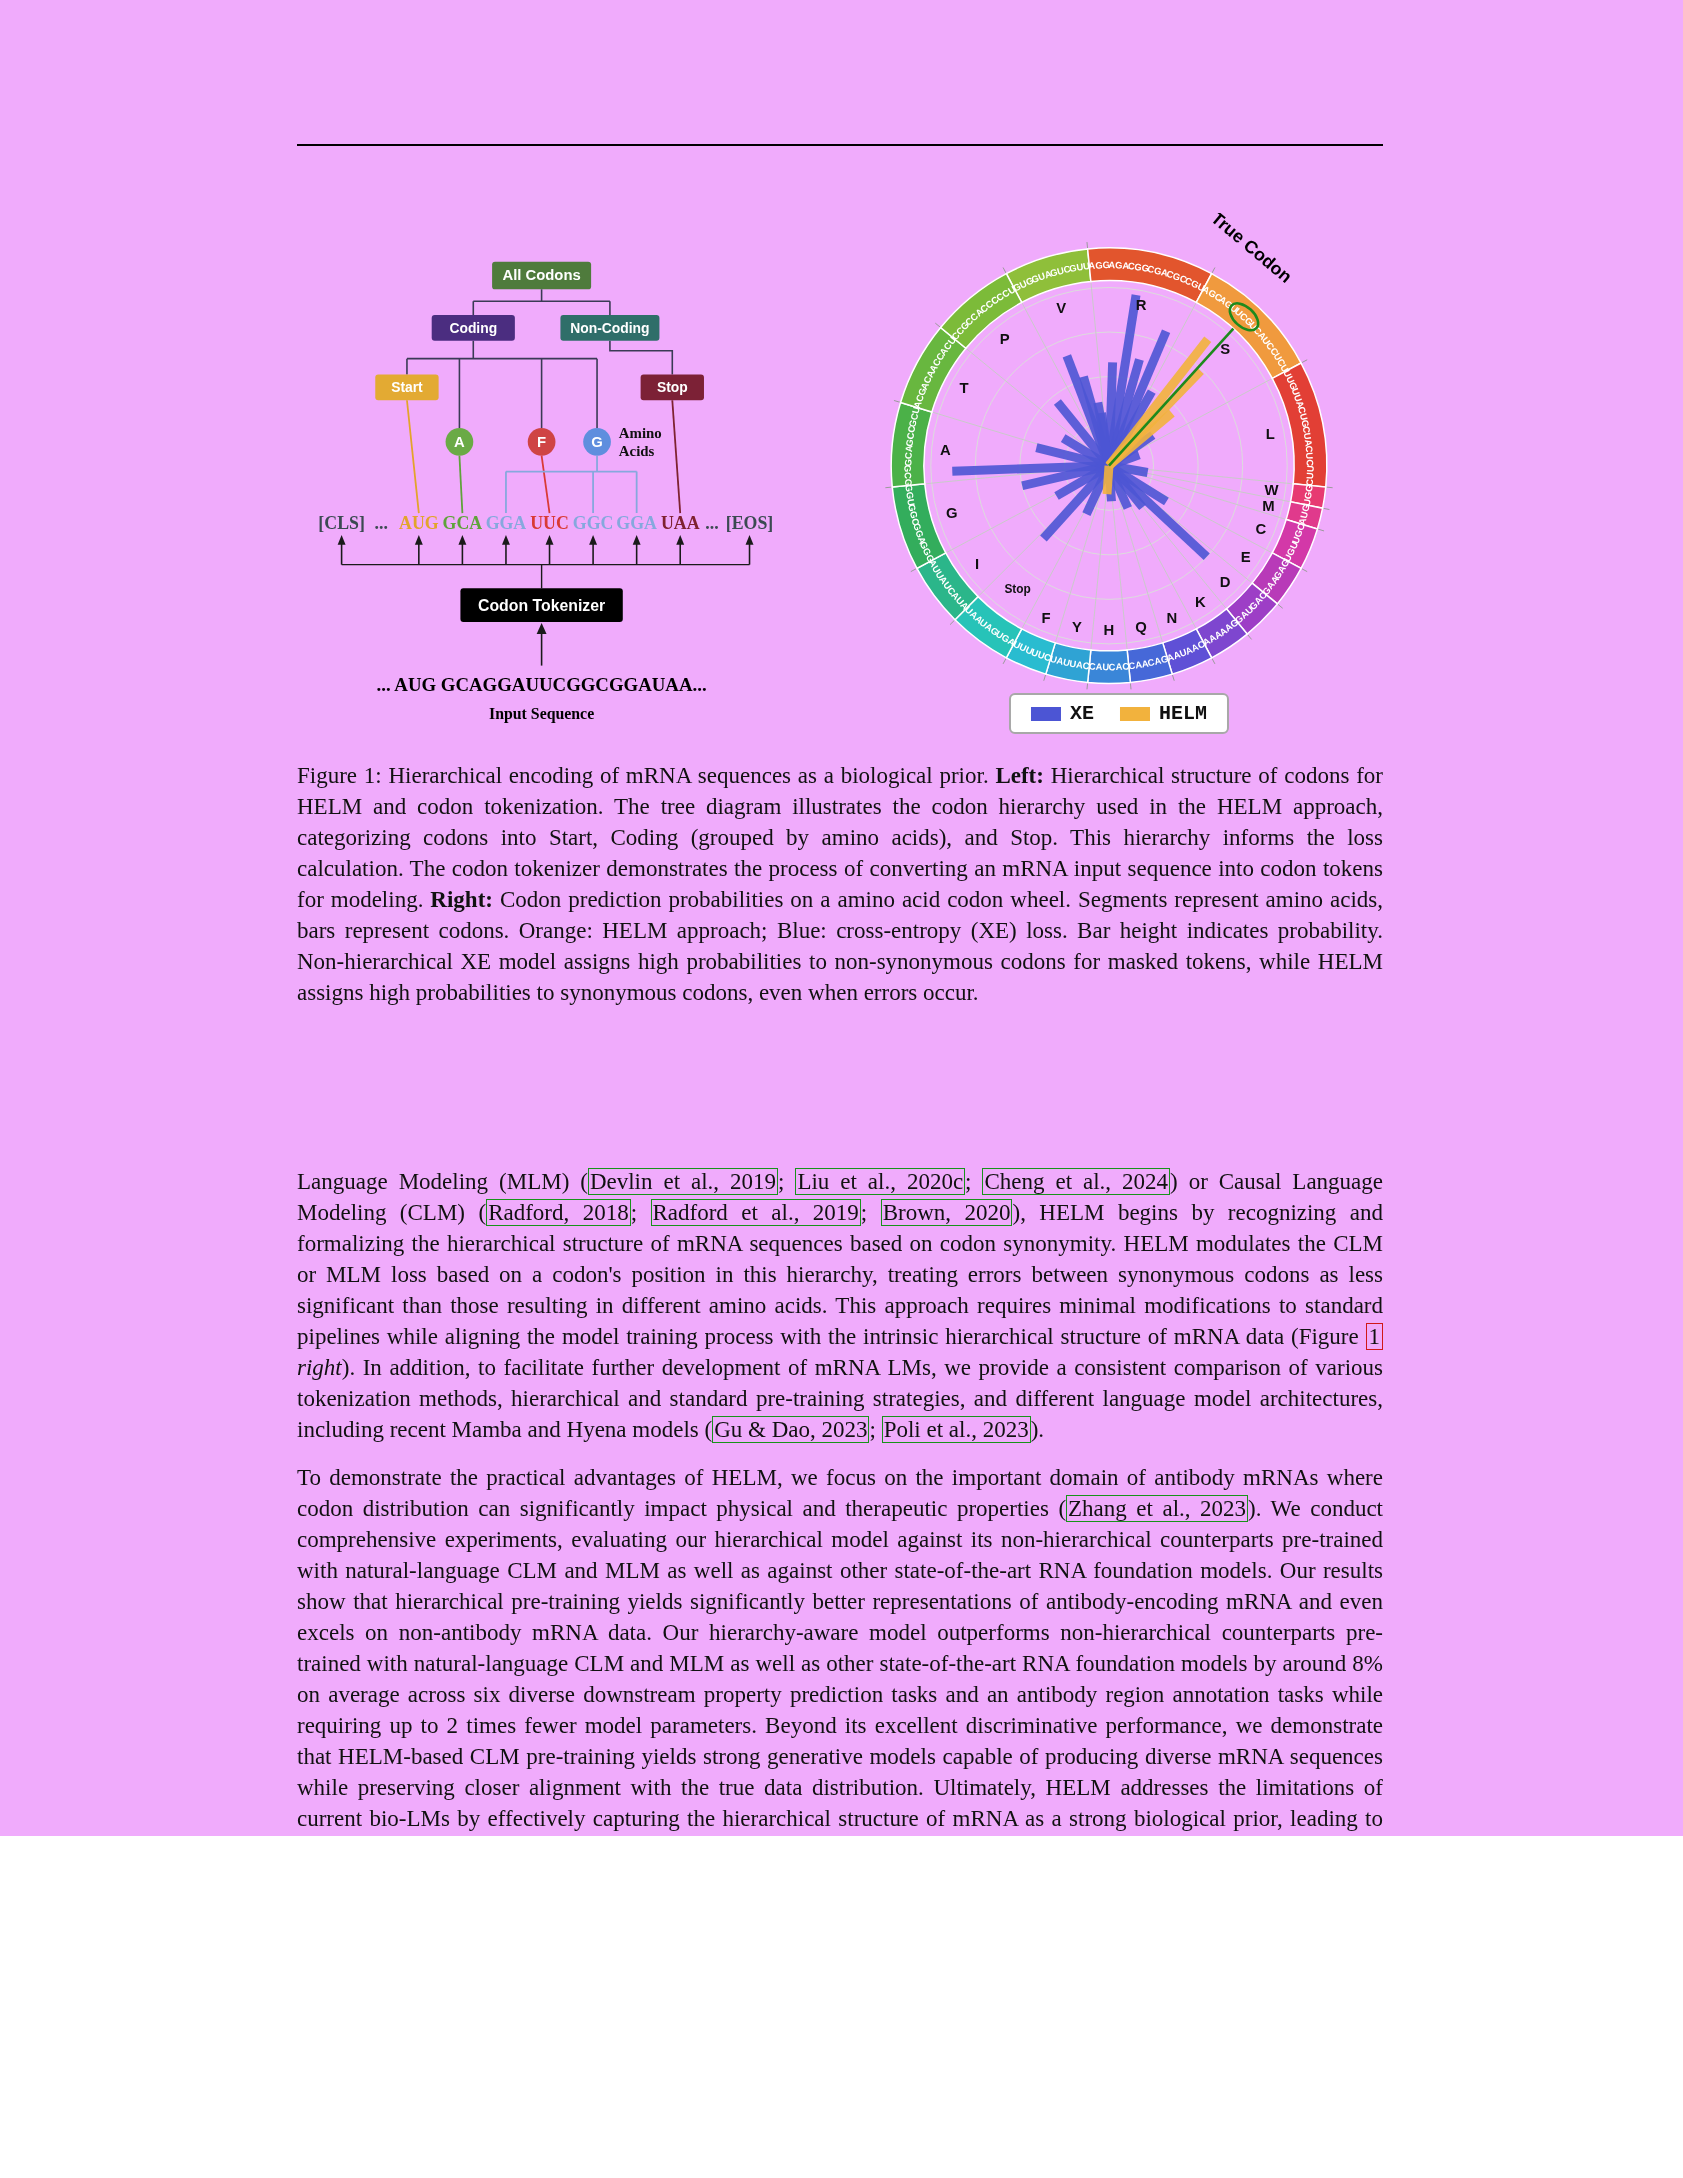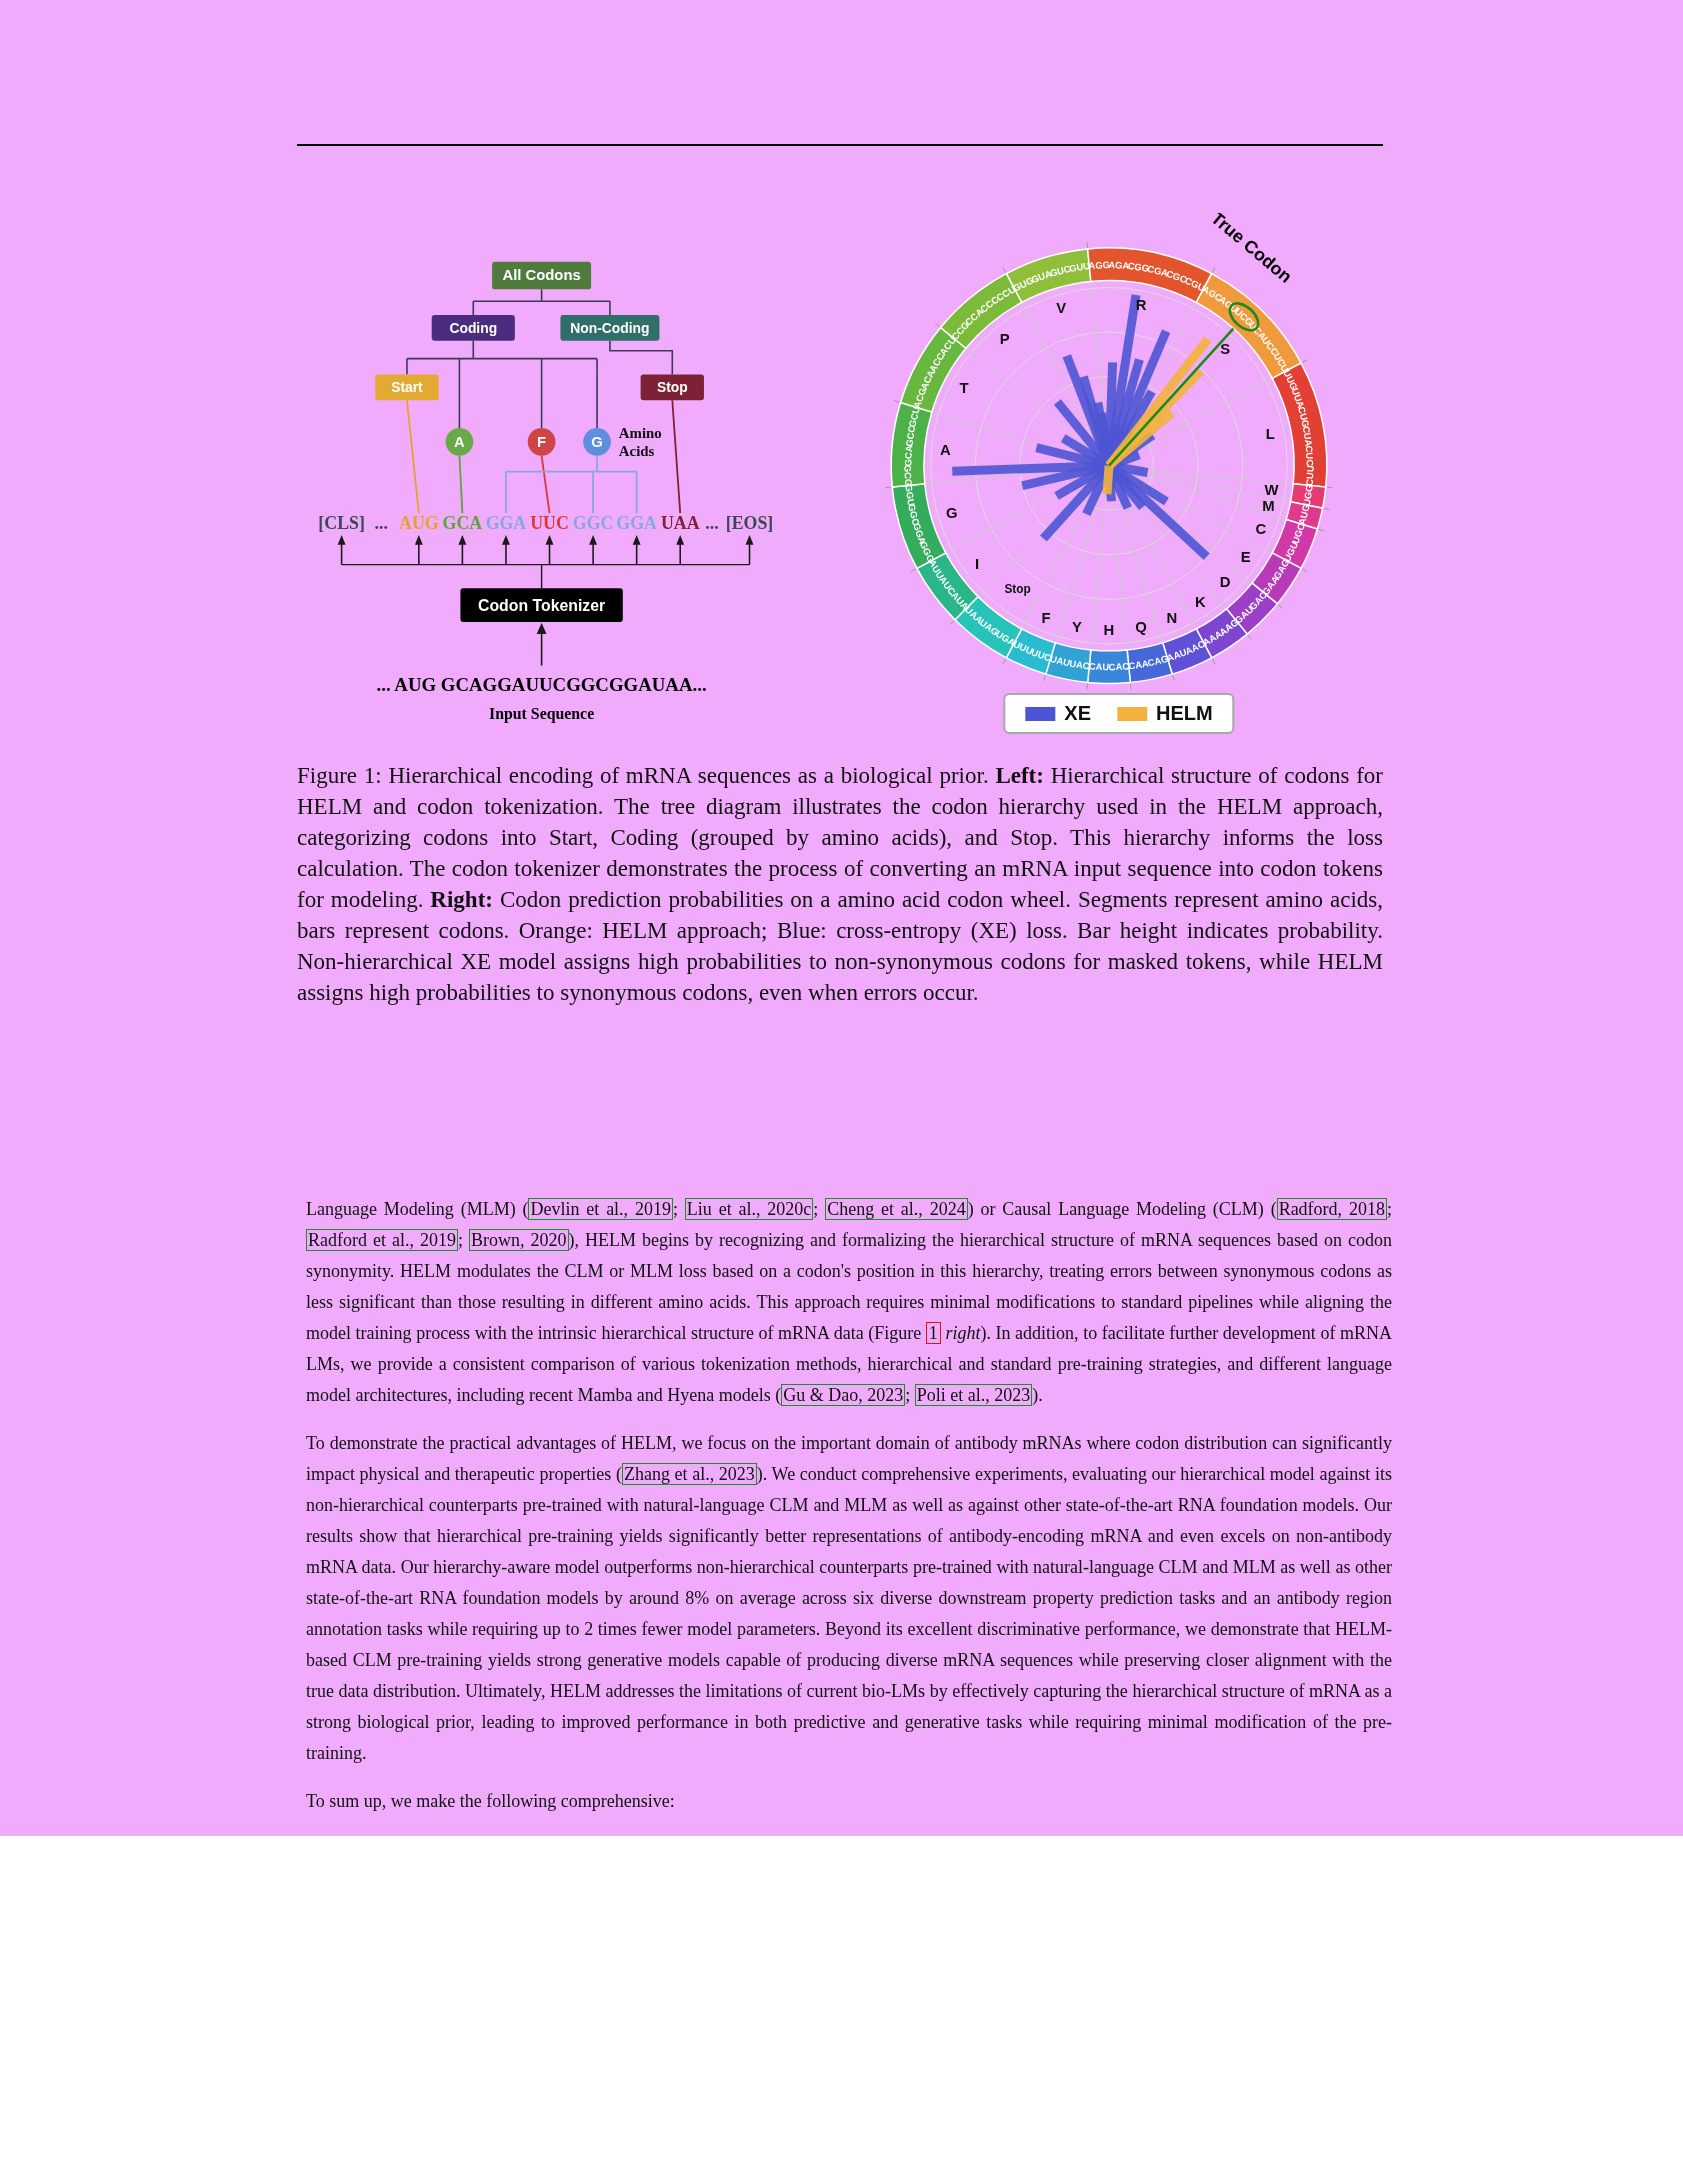--- a/index.html
+++ b/index.html
@@ -1,24 +1,24 @@
 <!DOCTYPE html>
 <html><head>
 <meta charset="utf-8">
 <style>
   html,body{margin:0;padding:0;background:#ffffff;}
   .page{position:relative;width:1683px;height:1836px;background:#f0abfc;font-family:"Liberation Serif",serif;color:#111;overflow:hidden;}
   .toprule{position:absolute;left:297px;top:144px;width:1086px;height:2px;background:#000;}
   .fig-tree{position:absolute;left:302px;top:220px;}
   .fig-wheel{position:absolute;left:812px;top:213px;}
-  .wheel-legend{position:absolute;left:1119px;top:693px;transform:translateX(-50%);display:inline-flex;align-items:center;gap:26px;border:2px solid #a8a8a8;border-radius:6px;padding:7px 20px;font-family:Liberation Sans, sans-serif;font-weight:bold;font-size:20px;background:#fff;color:#111;}
+  .wheel-legend{position:absolute;left:1119px;top:693px;transform:translateX(-50%);display:inline-flex;align-items:center;gap:26px;border:2px solid #a8a8a8;border-radius:6px;padding:7px 20px;font-family:Liberation Mono, monospace;font-weight:bold;font-size:20px;background:#fff;color:#111;}
   .legend-item{display:inline-flex;align-items:center;}
   .swatch{display:inline-block;width:30px;height:14px;margin-right:9px;}
   .caption{position:absolute;left:297px;top:760px;width:1086px;font-size:23px;line-height:31px;text-align:justify;}
-  .bodytext{position:absolute;left:306px;top:1166px;width:1086px;font-size:18px;line-height:31px;text-align:justify;margin-top:28px;}
+  .bodytext{position:absolute;left:297px;top:1166px;width:1086px;font-size:23px;line-height:31px;text-align:justify;}
   .bodytext p{margin:0 0 17px 0;}
   .run-cite{border:1.6px solid #18931a;padding:0 1px;}
   .run-ref{border:1.6px solid #d01818;padding:0 2px;}
   .run-bi{font-weight:bold;}
   .run-i{font-style:italic;}
   .pagenum{position:absolute;left:0;top:2075px;width:1683px;text-align:center;font-size:23px;}
   
   .tline{stroke:#3a3a55;stroke-width:1.6;fill:none;}
   .box-label{font-family:"Liberation Sans",sans-serif;font-weight:bold;fill:#fff;text-anchor:middle;}
   .fs15{font-size:15px}.fs14{font-size:14px}.fs16{font-size:16px}

